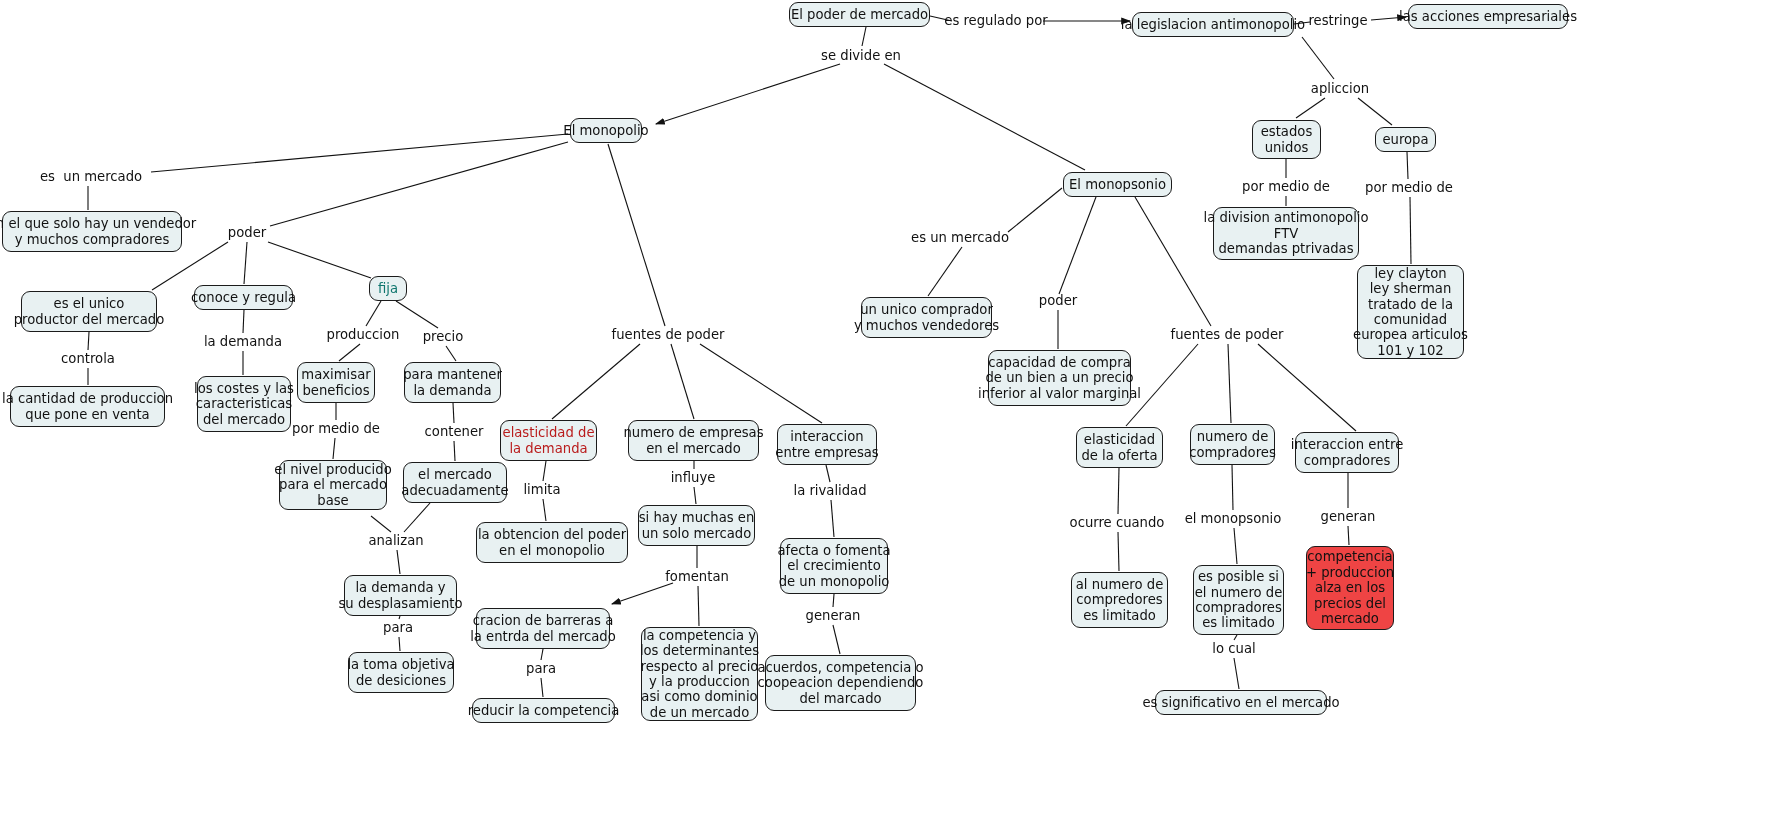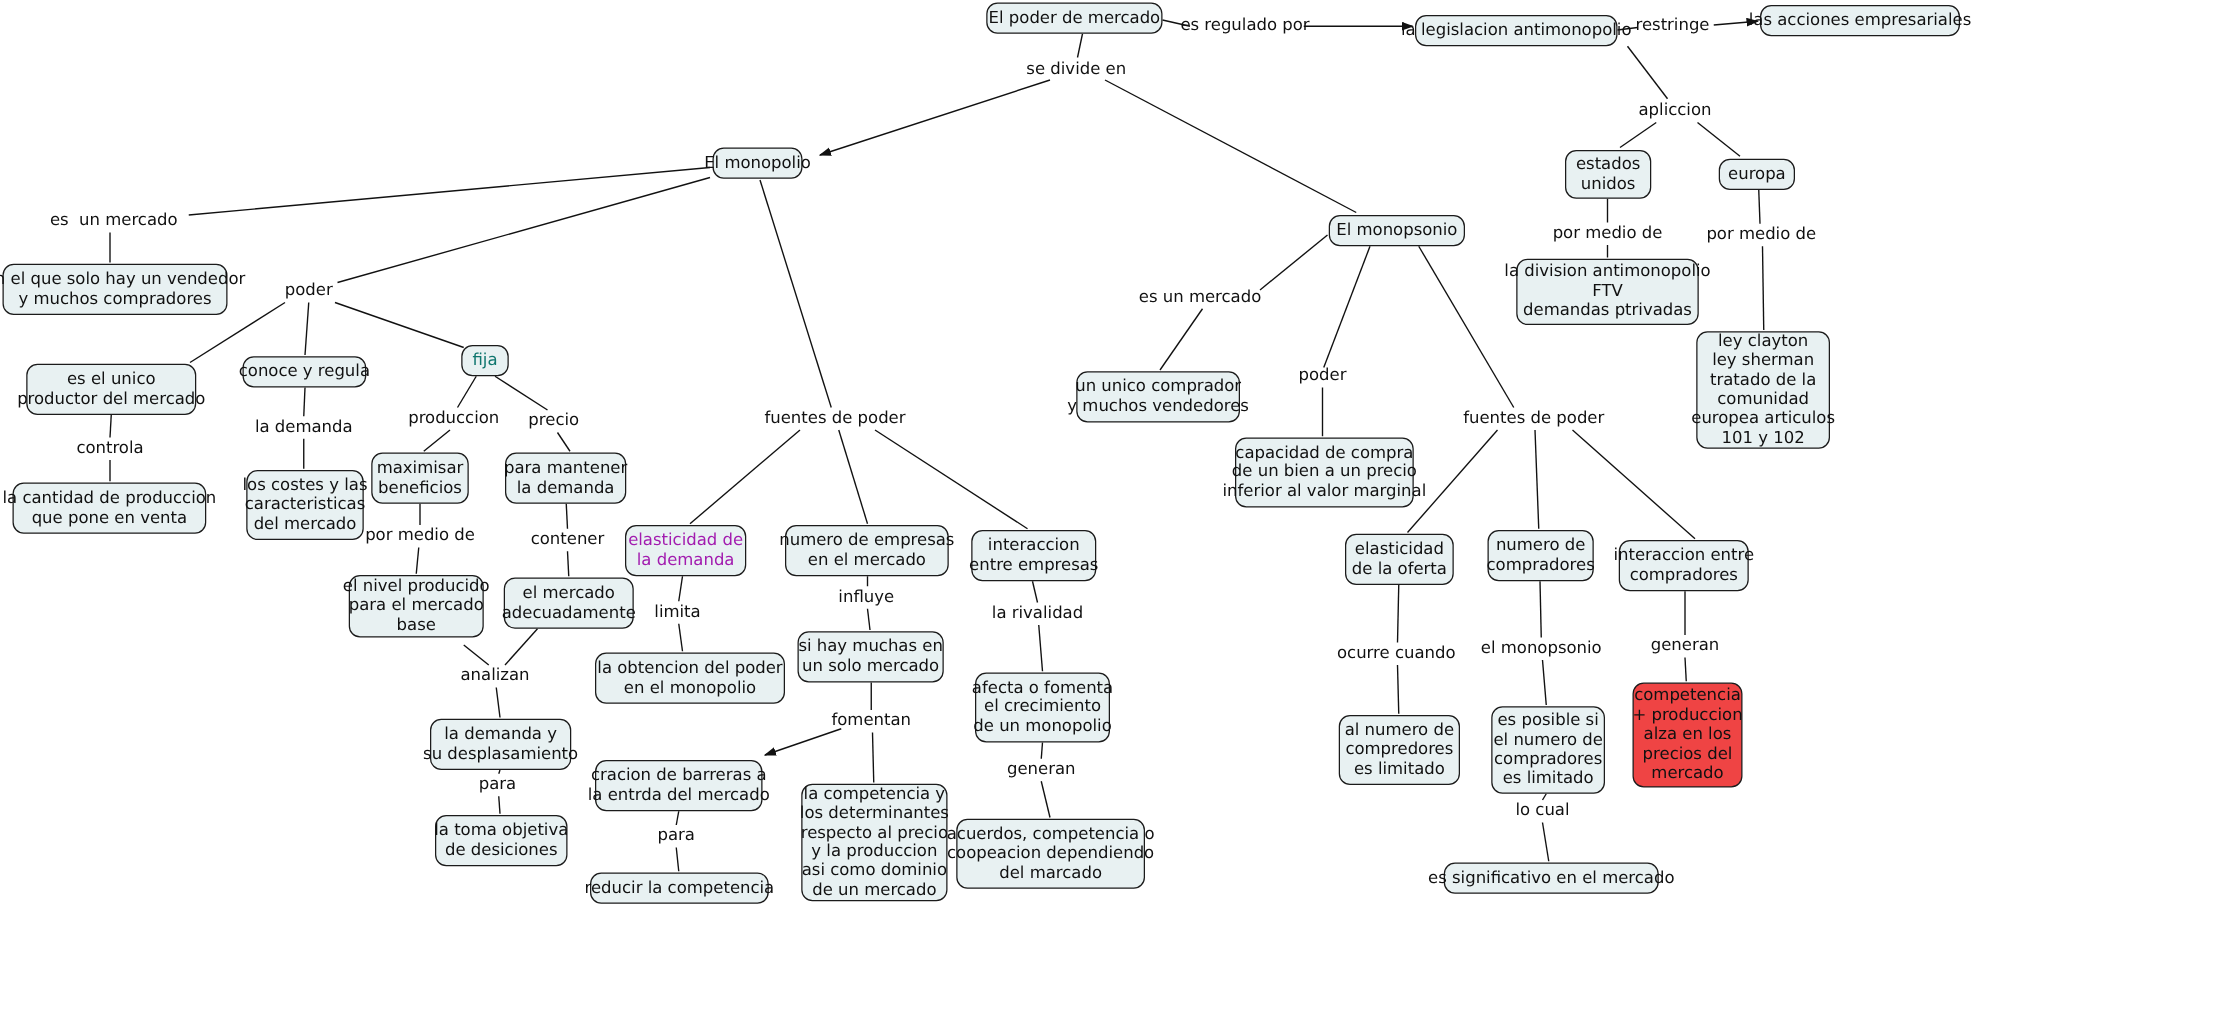--- a/index.html
+++ b/index.html
@@ -157,21 +157,21 @@
 la demanda</div>
       <div class="node" style="left: 279px; top: 460px; width: 108px; height: 50px; background: rgb(232, 241, 242); border-color: rgb(27, 27, 27); color: rgb(17, 17, 17);">el nivel producido
 para el mercado
 base</div>
       <div class="node" style="left: 403px; top: 462px; width: 104px; height: 41px; background: rgb(232, 241, 242); border-color: rgb(27, 27, 27); color: rgb(17, 17, 17);">el mercado
 adecuadamente</div>
       <div class="node" style="left: 344px; top: 575px; width: 113px; height: 41px; background: rgb(232, 241, 242); border-color: rgb(27, 27, 27); color: rgb(17, 17, 17);">la demanda y
 su desplasamiento</div>
       <div class="node" style="left: 348px; top: 652px; width: 106px; height: 41px; background: rgb(232, 241, 242); border-color: rgb(27, 27, 27); color: rgb(17, 17, 17);">la toma objetiva
 de desiciones</div>
-      <div class="node" style="left: 500px; top: 420px; width: 97px; height: 41px; background: rgb(232, 241, 242); border-color: rgb(27, 27, 27); color: #a21caf;">elasticidad de
+      <div class="node" style="left: 500px; top: 420px; width: 97px; height: 41px; background: rgb(232, 241, 242); border-color: rgb(27, 27, 27); color: #b91c1c;">elasticidad de
 la demanda</div>
       <div class="node" style="left: 476px; top: 522px; width: 152px; height: 41px; background: rgb(232, 241, 242); border-color: rgb(27, 27, 27); color: rgb(17, 17, 17);">la obtencion del poder
 en el monopolio</div>
       <div class="node" style="left: 476px; top: 608px; width: 134px; height: 41px; background: rgb(232, 241, 242); border-color: rgb(27, 27, 27); color: rgb(17, 17, 17);">cracion de barreras a
 la entrda del mercado</div>
       <div class="node" style="left: 472px; top: 698px; width: 143px; height: 25px; background: rgb(232, 241, 242); border-color: rgb(27, 27, 27); color: rgb(17, 17, 17);">reducir la competencia</div>
       <div class="node" style="left: 628px; top: 420px; width: 131px; height: 41px; background: rgb(232, 241, 242); border-color: rgb(27, 27, 27); color: rgb(17, 17, 17);">numero de empresas
 en el mercado</div>
       <div class="node" style="left: 638px; top: 505px; width: 117px; height: 41px; background: rgb(232, 241, 242); border-color: rgb(27, 27, 27); color: rgb(17, 17, 17);">si hay muchas en
 un solo mercado</div>

